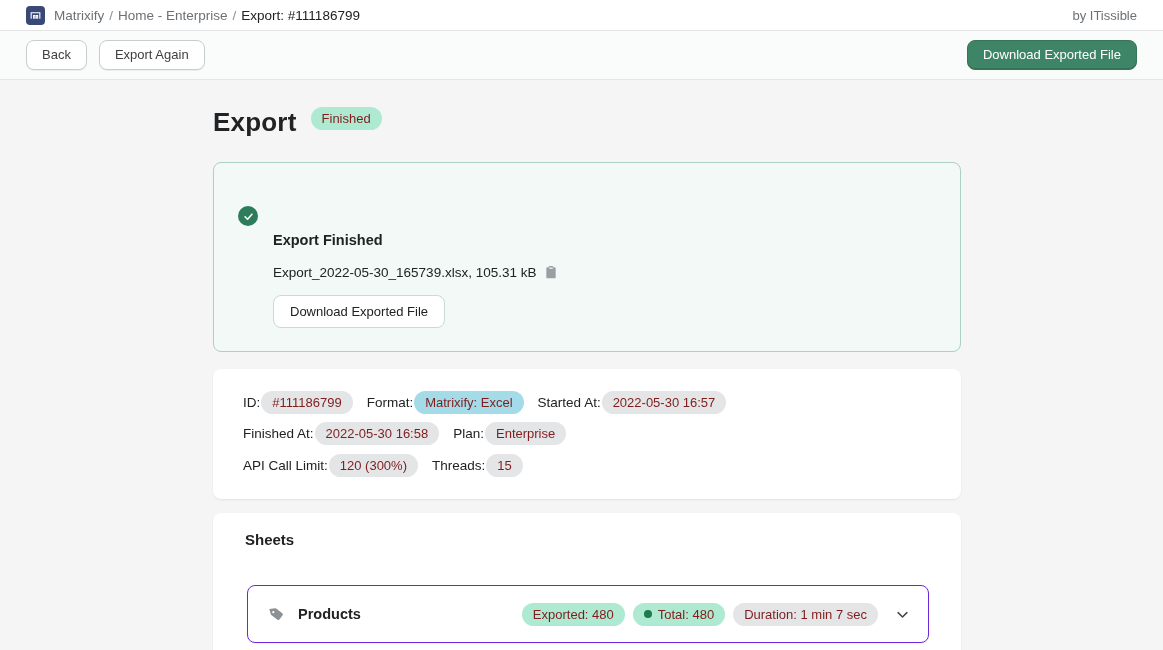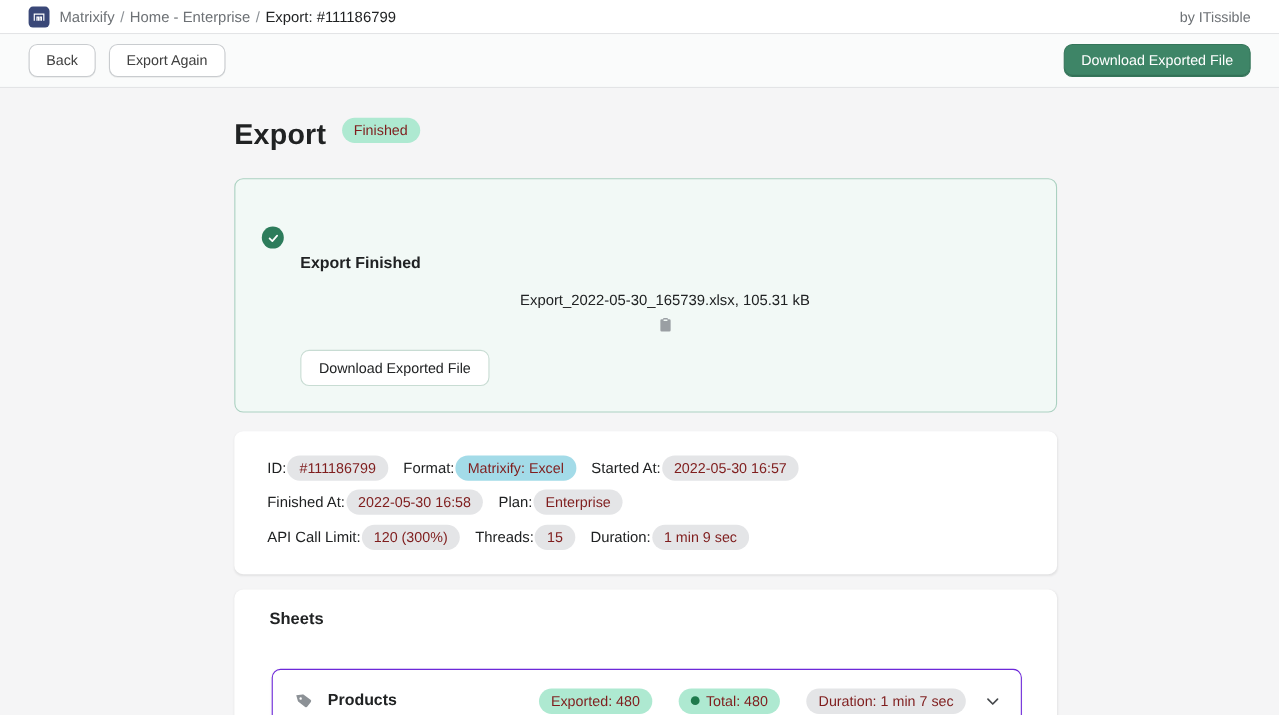--- a/index.html
+++ b/index.html
@@ -41,40 +41,40 @@
 
   
   .card { border-radius:8px; background:#ffffff;
     box-shadow:0 1px 2px rgba(0,0,0,0.08); margin-bottom:14px; }
   .success-card { background:#f2f9f6; border:1px solid #abd1c1; box-shadow:none;
     padding:21px 24px 23px; margin-bottom:17px; }
   .success-head { display:flex; align-items:center; gap:15px; }
   .check-circle { width:20px; height:20px; border-radius:50%; background:#2d7c5b;
     display:flex; align-items:center; justify-content:center; flex:0 0 auto; }
   .success-title { font-size:14.5px; font-weight:700;margin-top:48px; }
-  .file-row { margin:17px 0 0 35px; font-size:13.5px; display:flex; align-items:center; gap:8px;flex-direction:column; }
+  .file-row { margin:17px 0 0 35px; font-size:13.5px; display:flex; align-items:center; gap:8px; }
   .success-card .btn-dl { margin:15px 0 0 35px; display:inline-block;
     background:#ffffff; border:1px solid #c8dcd3; border-radius:8px;
     font-size:13px; font-weight:500; padding:8px 16px; cursor:pointer; color:#202223; }
 
   
   .details-card { padding:22px 30px; }
   .details-row { display:flex; flex-wrap:wrap; align-items:center; gap:8px 14px; margin-bottom:9px; }
   .details-row:last-child { margin-bottom:0; }
   .detail-item { display:inline-flex; align-items:center; gap:1px; font-size:13.5px; }
   .detail-label { color:#202223; }
 
   
   .sheets-card { padding:18px 32px 32px 32px; }
   .section-title { font-size:15px; font-weight:700; }
   .sheet-row { margin:37px 0 0 2px; background:#ffffff; border:1px solid #6d28d9;
     border-radius:8px; box-shadow:0 1px 2px rgba(0,0,0,0.05);
     height:58px; display:flex; align-items:center; padding:0 18px 0 20px; cursor:pointer; }
   .sheet-name { font-size:14.5px; font-weight:700; margin-left:13px; }
-  .sheet-badges { margin-left:auto; display:flex; align-items:center; gap:24px; }
+  .sheet-badges { margin-left:auto; display:flex; align-items:center; gap:8px; }
   .chev { margin-left:17px; display:flex; align-items:center; cursor:pointer; }
 
   
   .options-card { padding:17px 24px; display:flex; align-items:center; cursor:pointer; margin-bottom:16px; }
 </style>
 </head>
 <body>
 
 <div class="topbar">
   <div class="logo">
@@ -153,24 +153,20 @@
         </div>
         <div class="details-row">
           <span class="detail-item">
             <span class="detail-label">API Call Limit:</span>
             <span class="badge">120 (300%)</span>
           </span>
           <span class="detail-item">
             <span class="detail-label">Threads:</span>
             <span class="badge">15</span>
           </span>
-          <span class="detail-item">
-            <span class="detail-label">Duration:</span>
-            <span class="badge">1 min 9 sec</span>
-          </span>
         </div>
       </div>
   </div>
 
   <div class="card sheets-card">
     <div class="section-title">Sheets</div>
     <div>
         <div class="sheet-row">
           <span style="display:flex;">
             <svg width="17" height="17" viewBox="0 0 24 24" fill="#8c9196" style="transform:rotate(-8deg);">

